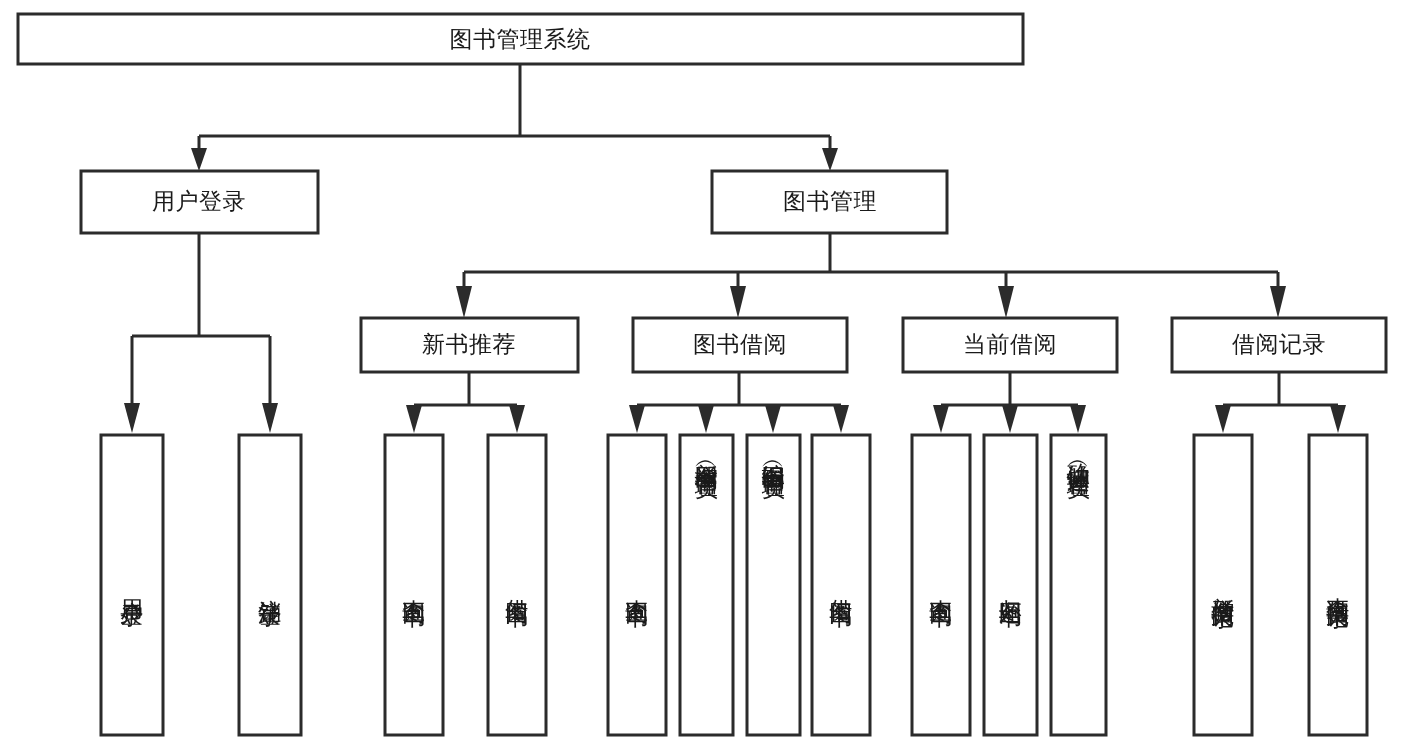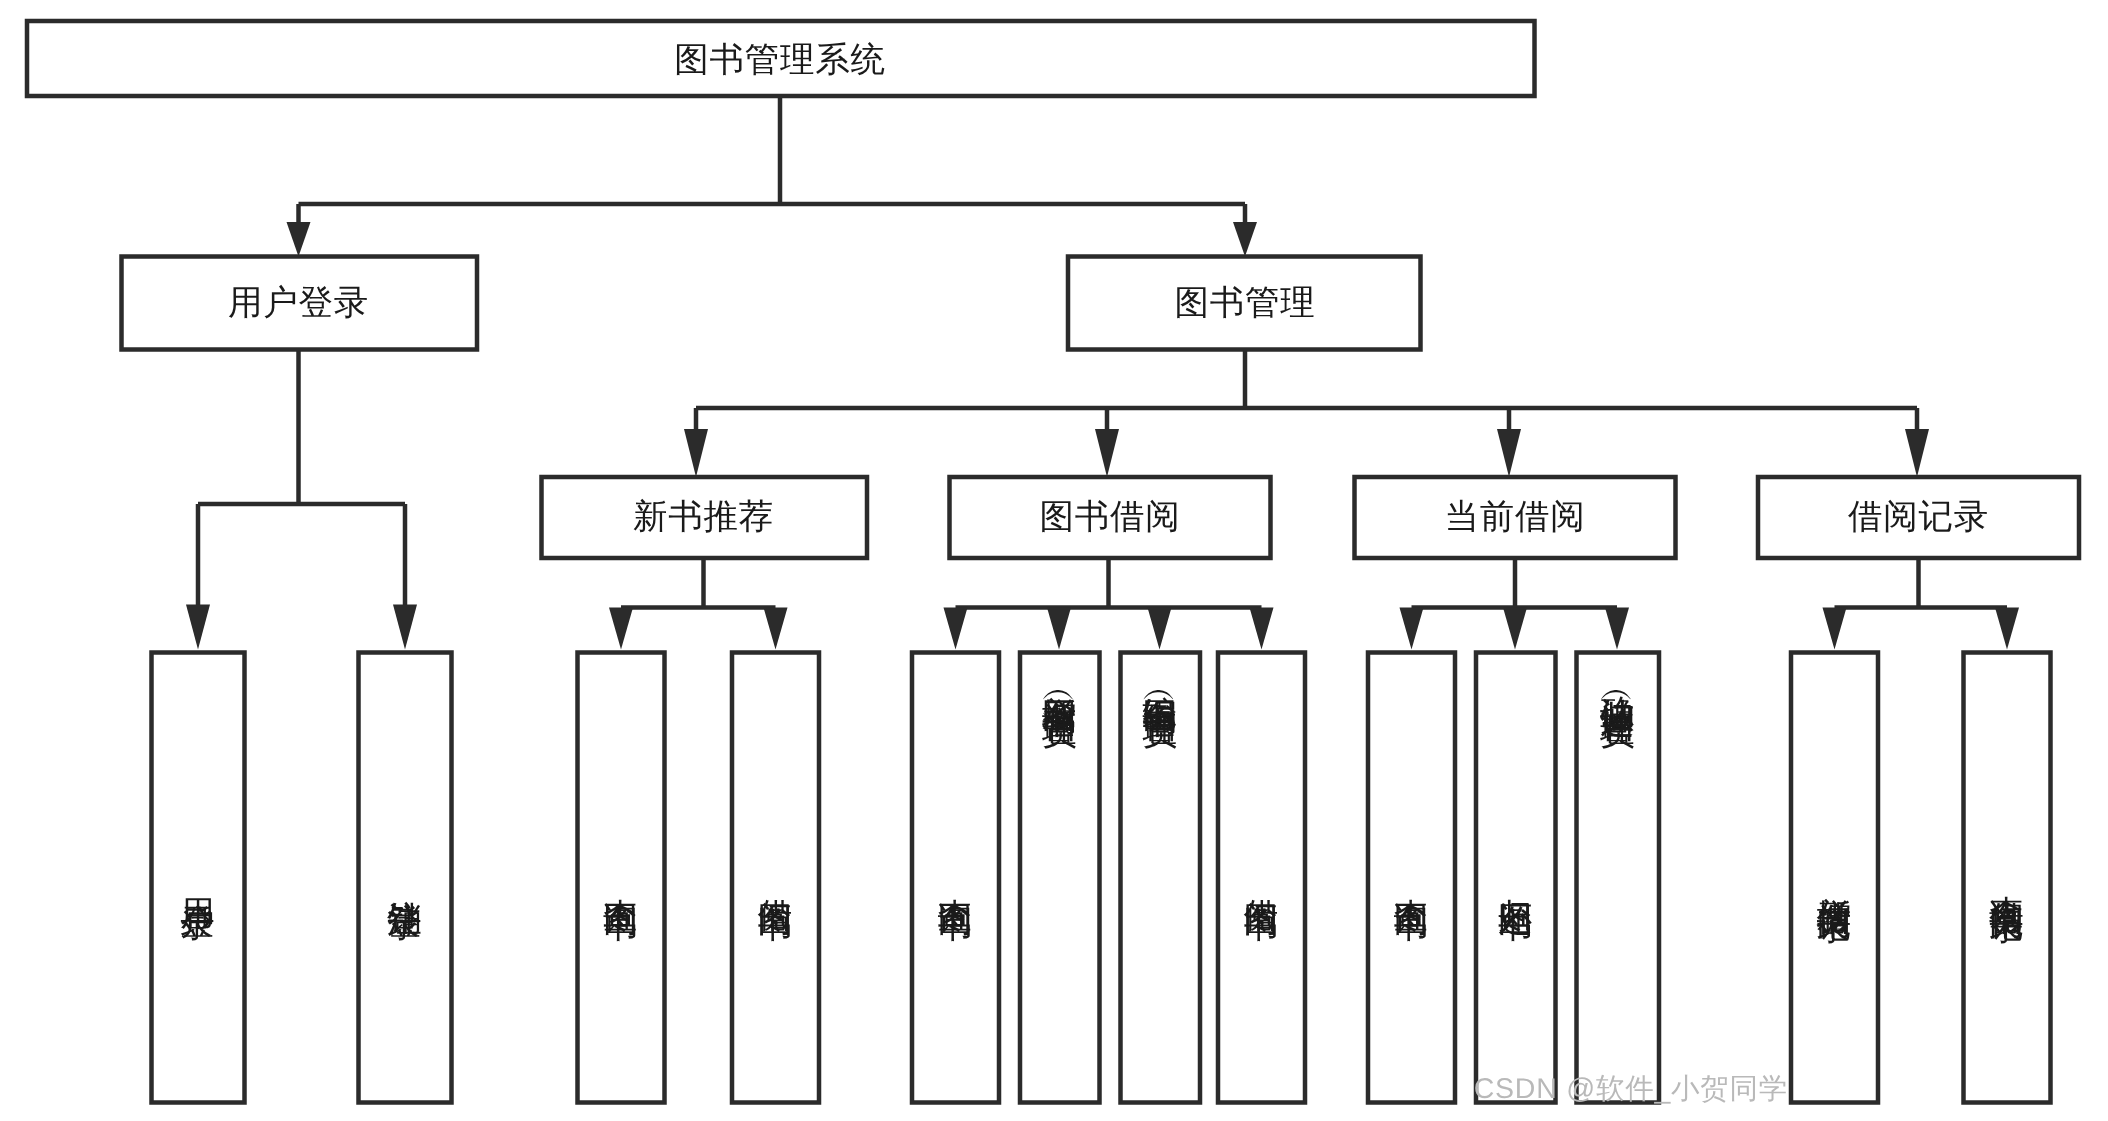--- a/index.html
+++ b/index.html
@@ -256,15 +256,14 @@
     <span class="leaf-label" style="margin-top:10px;">确认归还（管理员）</span>
   </div>
 
   <div class="leaf-label-wrap" style="left:1194px; top:435px; width:58px; height:300px;">
     <span class="leaf-label">新增借阅记录</span>
   </div>
   <div class="leaf-label-wrap" style="left:1309px; top:435px; width:58px; height:300px;">
     <span class="leaf-label">查询借阅记录</span>
   </div>
 
-  <div class="watermark">CSDN @软件_小贺同学</div>
 
 </div>
 
 </body></html>

